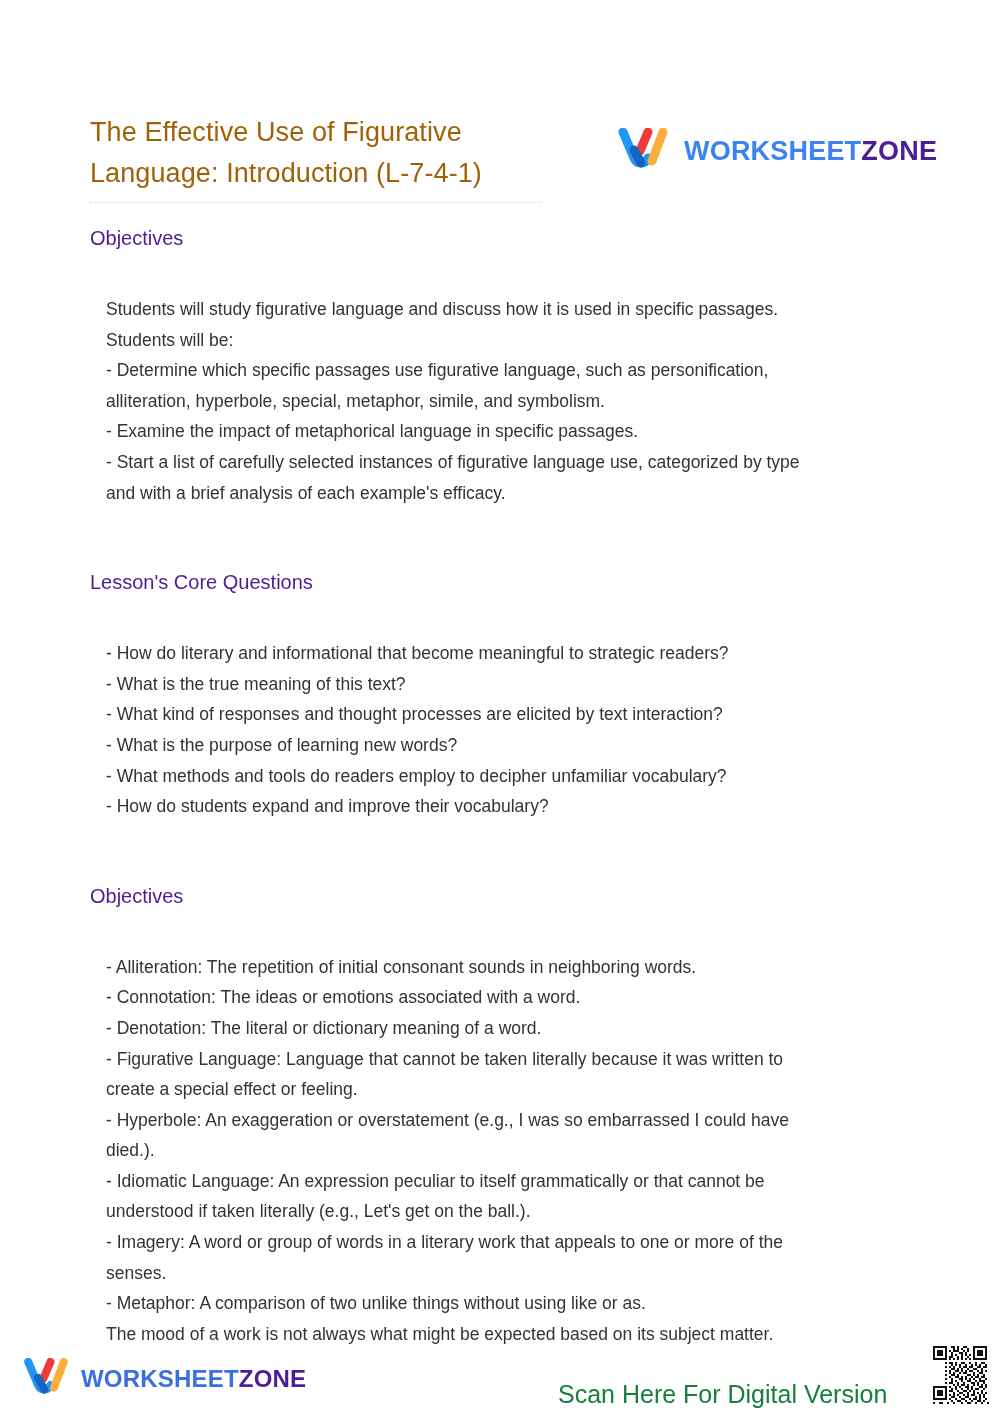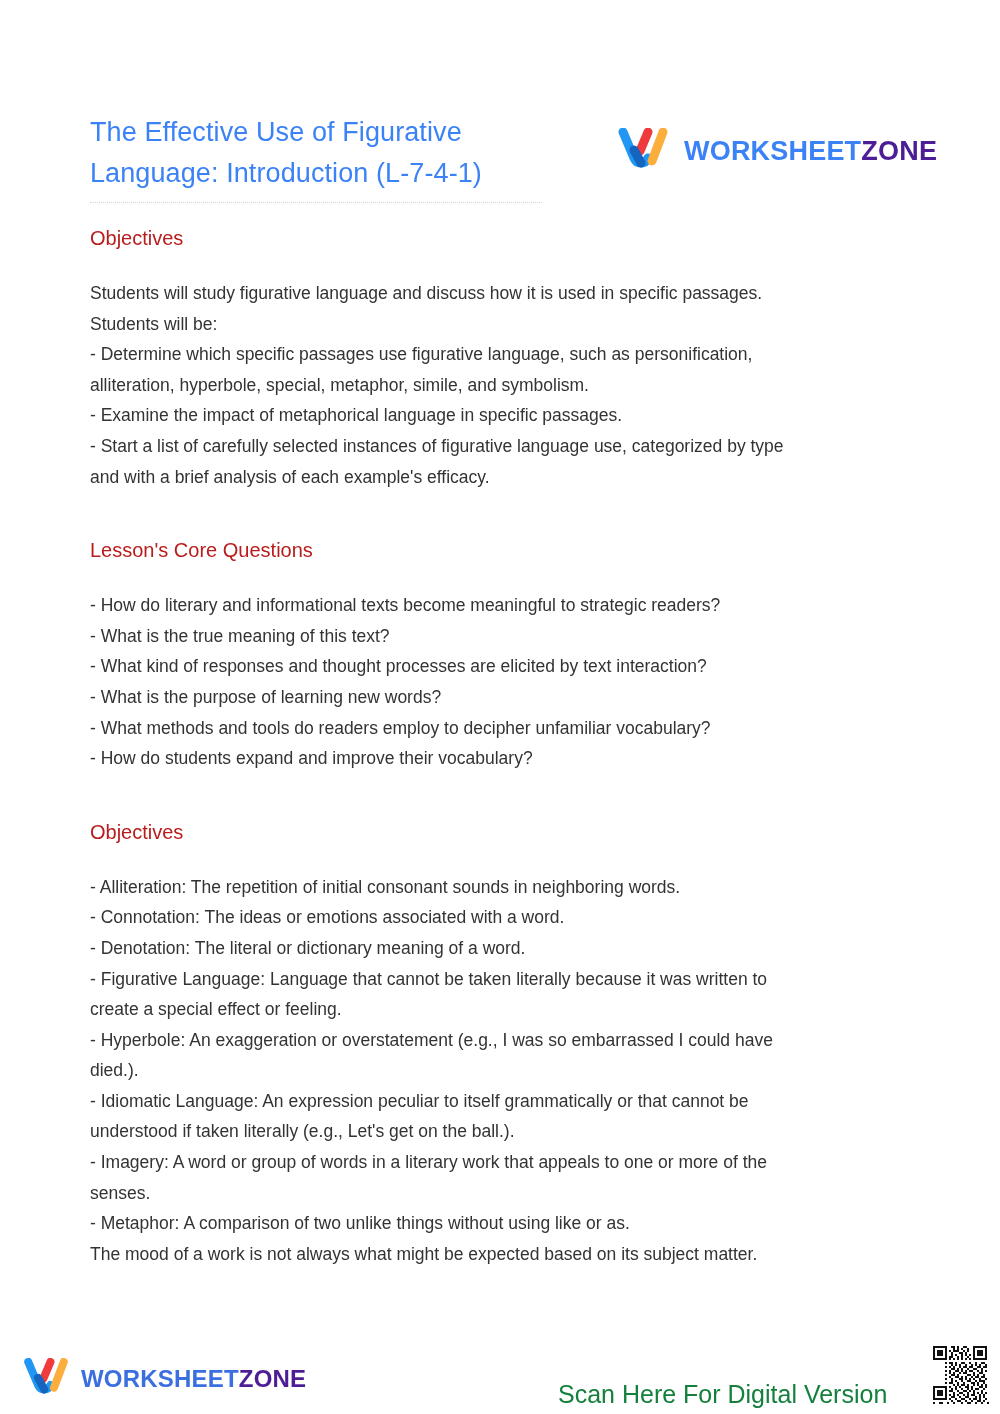--- a/index.html
+++ b/index.html
@@ -31,21 +31,21 @@
   }
 
   .doc-title {
     position: absolute;
     left: 90px;
     top: 0;
     width: 460px;
     font-size: 27px;
     line-height: 41px;
     font-weight: 400;
-    color: #3b82f6;
+    color: #a16207;
     letter-spacing: 0.1px;
   }
 
   .title-rule {
     position: absolute;
     left: 90px;
     top: 90px;
     width: 452px;
     border-top: 1px dotted #cfd6dc;
   }
@@ -87,30 +87,30 @@
   .content {
     position: absolute;
     left: 90px;
     top: 224px;
     width: 818px;
   }
 
   .section-heading {
     font-size: 20px;
     font-weight: 400;
-    color: #b91c1c;
+    color: #4c1d95;
     margin: 0;
     line-height: 28px;
   }
 
   .section-body {
     font-size: 17.5px;
     line-height: 30.6px;
     color: #333333;
-    margin: 0;
+    margin: 16px;
   }
 
   .section-body .line { display: block; }
 
   .gap-after-heading { height: 26px; }
   .gap-section { height: 44px; }
 
   
   .footer-text {
     position: absolute;
@@ -174,21 +174,21 @@
         <span class="line">and with a brief analysis of each example's efficacy.</span>
       </p>
     </div>
 
     <div class="gap-section"></div>
 
     <div class="section">
       <h2 class="section-heading">Lesson's Core Questions</h2>
       <div class="gap-after-heading"></div>
       <p class="section-body">
-        <span class="line">- How do literary and informational texts become meaningful to strategic readers?</span>
+        <span class="line">- How do literary and informational that become meaningful to strategic readers?</span>
         <span class="line">- What is the true meaning of this text?</span>
         <span class="line">- What kind of responses and thought processes are elicited by text interaction?</span>
         <span class="line">- What is the purpose of learning new words?</span>
         <span class="line">- What methods and tools do readers employ to decipher unfamiliar vocabulary?</span>
         <span class="line">- How do students expand and improve their vocabulary?</span>
       </p>
     </div>
 
     <div class="gap-section"></div>
 

